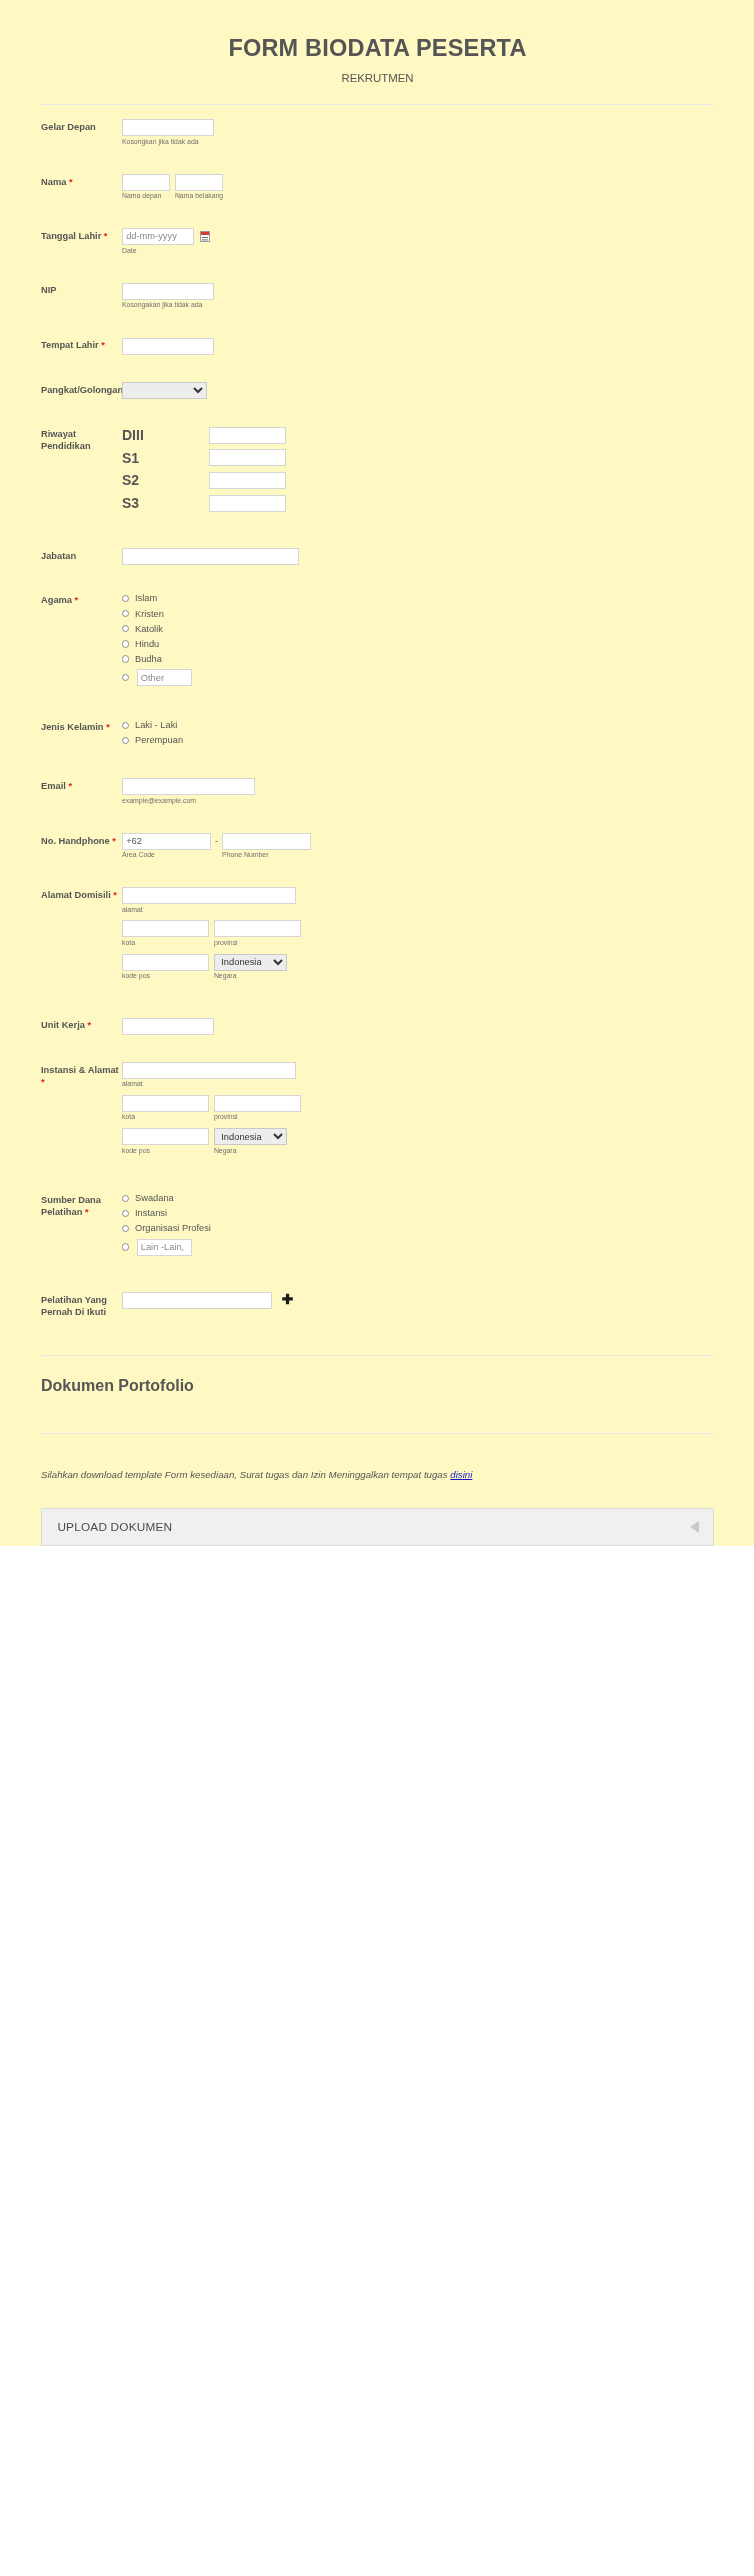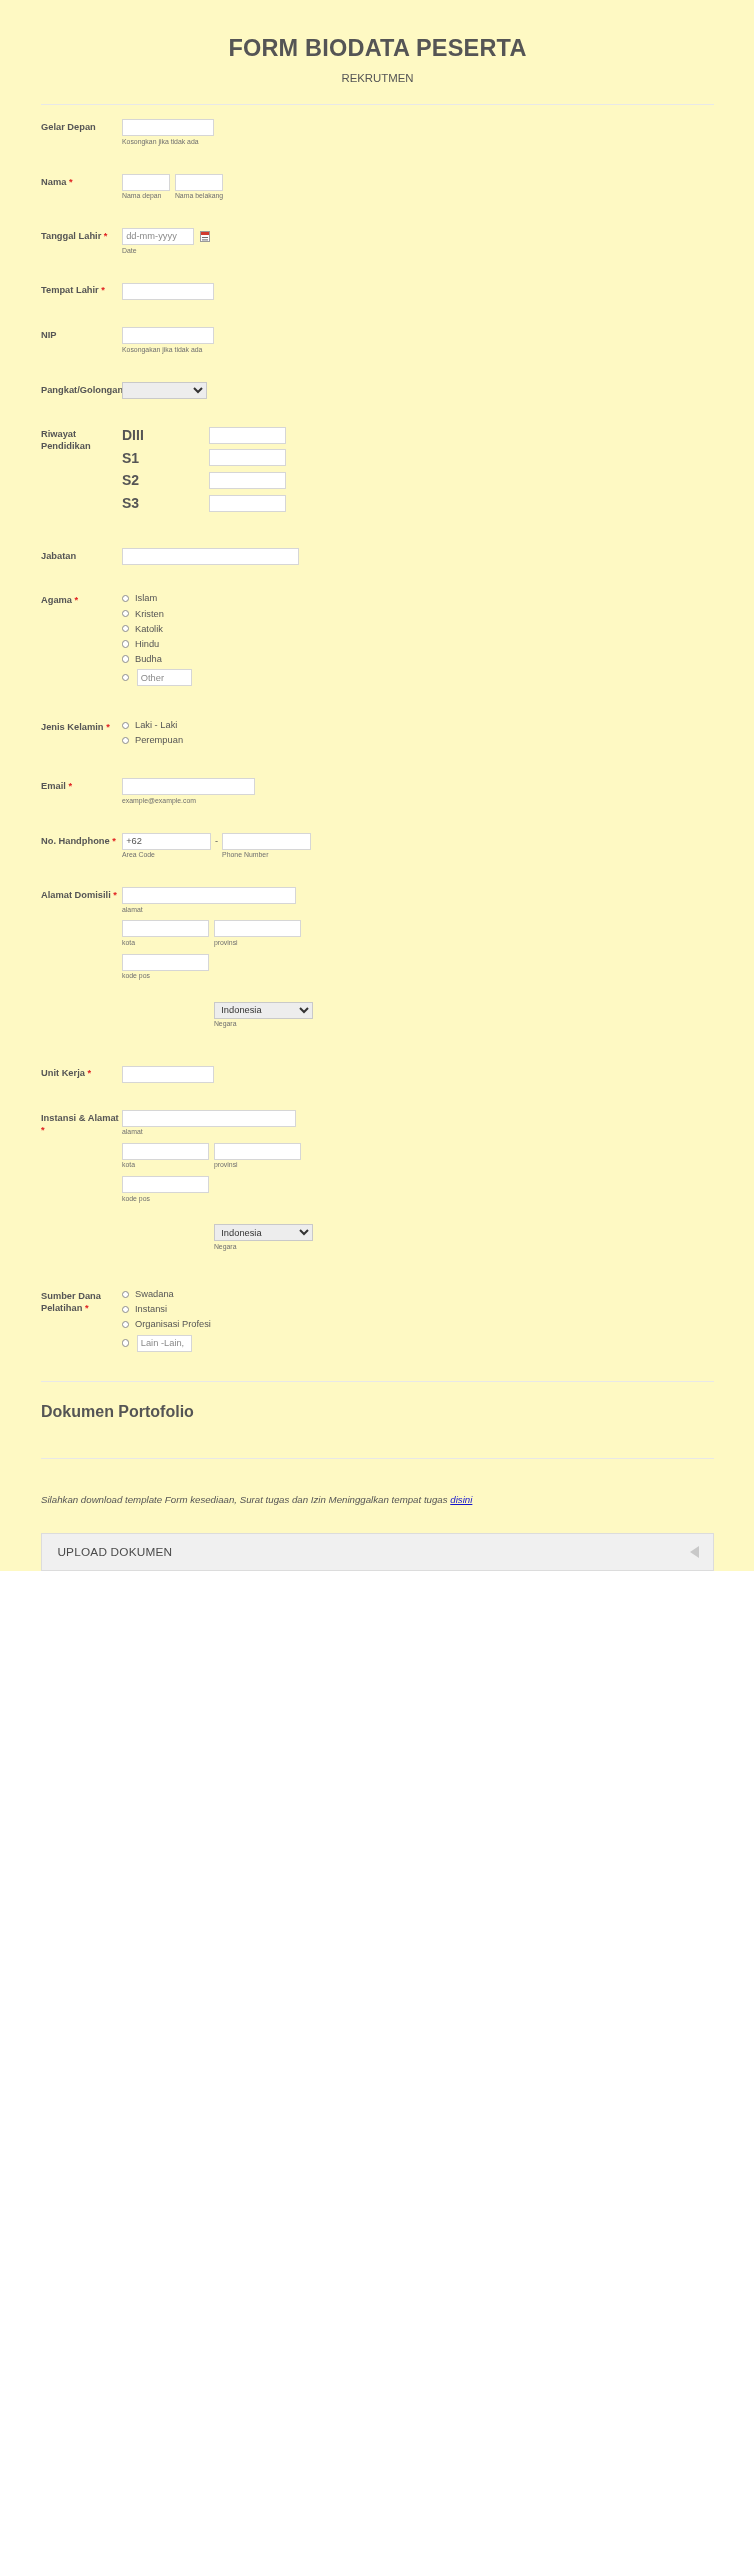--- a/index.html
+++ b/index.html
@@ -110,21 +110,21 @@
     background: #ededed;
     font-family: "Liberation Sans", sans-serif;
     font-size: 9.3px;
     color: #333333;
     padding: 0 2.4px;
     outline: none;
     border-radius: 0;
     appearance: auto;
   }
   .sel-pangkat { width: 85px; }
-  .sel-negara  { width: 99px; margin-top: 48px; }
+  .sel-negara  { width: 73px; }
 
   .hint {
     font-size: 6.9px;
     color: #6f6f6f;
     line-height: 1.3;
     margin-top: 1.6px;
     display: block;
   }
 
   
@@ -311,35 +311,35 @@
         <div class="date-wrap">
           <input class="txt w-date" type="text" placeholder="dd-mm-yyyy" style="">
           <span class="cal-icon"></span>
         </div>
         <span class="hint">Date</span>
       </div>
     </div>
 
     <div class="row">
       <div class="row-label">
-        <span>Tempat Lahir</span>
-        <span class="req">*</span>
-      </div>
-      <div class="row-field">
-        <input class="txt w-mid" type="text" value="" style="">
-      </div>
-    </div>
-
-    <div class="row">
-      <div class="row-label">
         <span>NIP</span>
       </div>
       <div class="row-field">
         <input class="txt w-mid" type="text" value="" style="">
         <span class="hint">Kosongakan jika tidak ada</span>
+      </div>
+    </div>
+
+    <div class="row">
+      <div class="row-label">
+        <span>Tempat Lahir</span>
+        <span class="req">*</span>
+      </div>
+      <div class="row-field">
+        <input class="txt w-mid" type="text" value="" style="">
       </div>
     </div>
 
     <div class="row">
       <div class="row-label">
         <span>Pangkat/Golongan</span>
       </div>
       <div class="row-field">
         <select class="sel sel-pangkat">
           <option></option>
@@ -568,20 +568,32 @@
             <span class="radio-label">Organisasi Profesi</span>
           </div>
           <div class="radio-item" style="gap:7.3px;">
             <span class="radio-dot"></span>
             <input class="txt" style="width: 55px;" type="text" placeholder="Lain -Lain, Sebutkan">
           </div>
         </div>
       </div>
     </div>
 
+    <div class="row" style="padding-top:23px;padding-bottom:21px;">
+      <div class="row-label">
+        <span>Pelatihan Yang</span><br>
+        <span>Pernah Di Ikuti</span>
+      </div>
+      <div class="row-field">
+        <div class="plus-wrap">
+          <input class="txt w-pelatihan" type="text" value="" style="">
+          <span class="plus-icon">✚</span>
+        </div>
+      </div>
+    </div>
 
     <hr class="section-rule">
 
     <h2 class="section-heading">Dokumen Portofolio</h2>
 
     <hr class="section-rule">
 
     <p class="section-desc"><span>Silahkan download template Form kesediaan, Surat tugas dan Izin Meninggalkan tempat tugas </span><a href="#">disini</a></p>
 
     <div class="upload-box">

